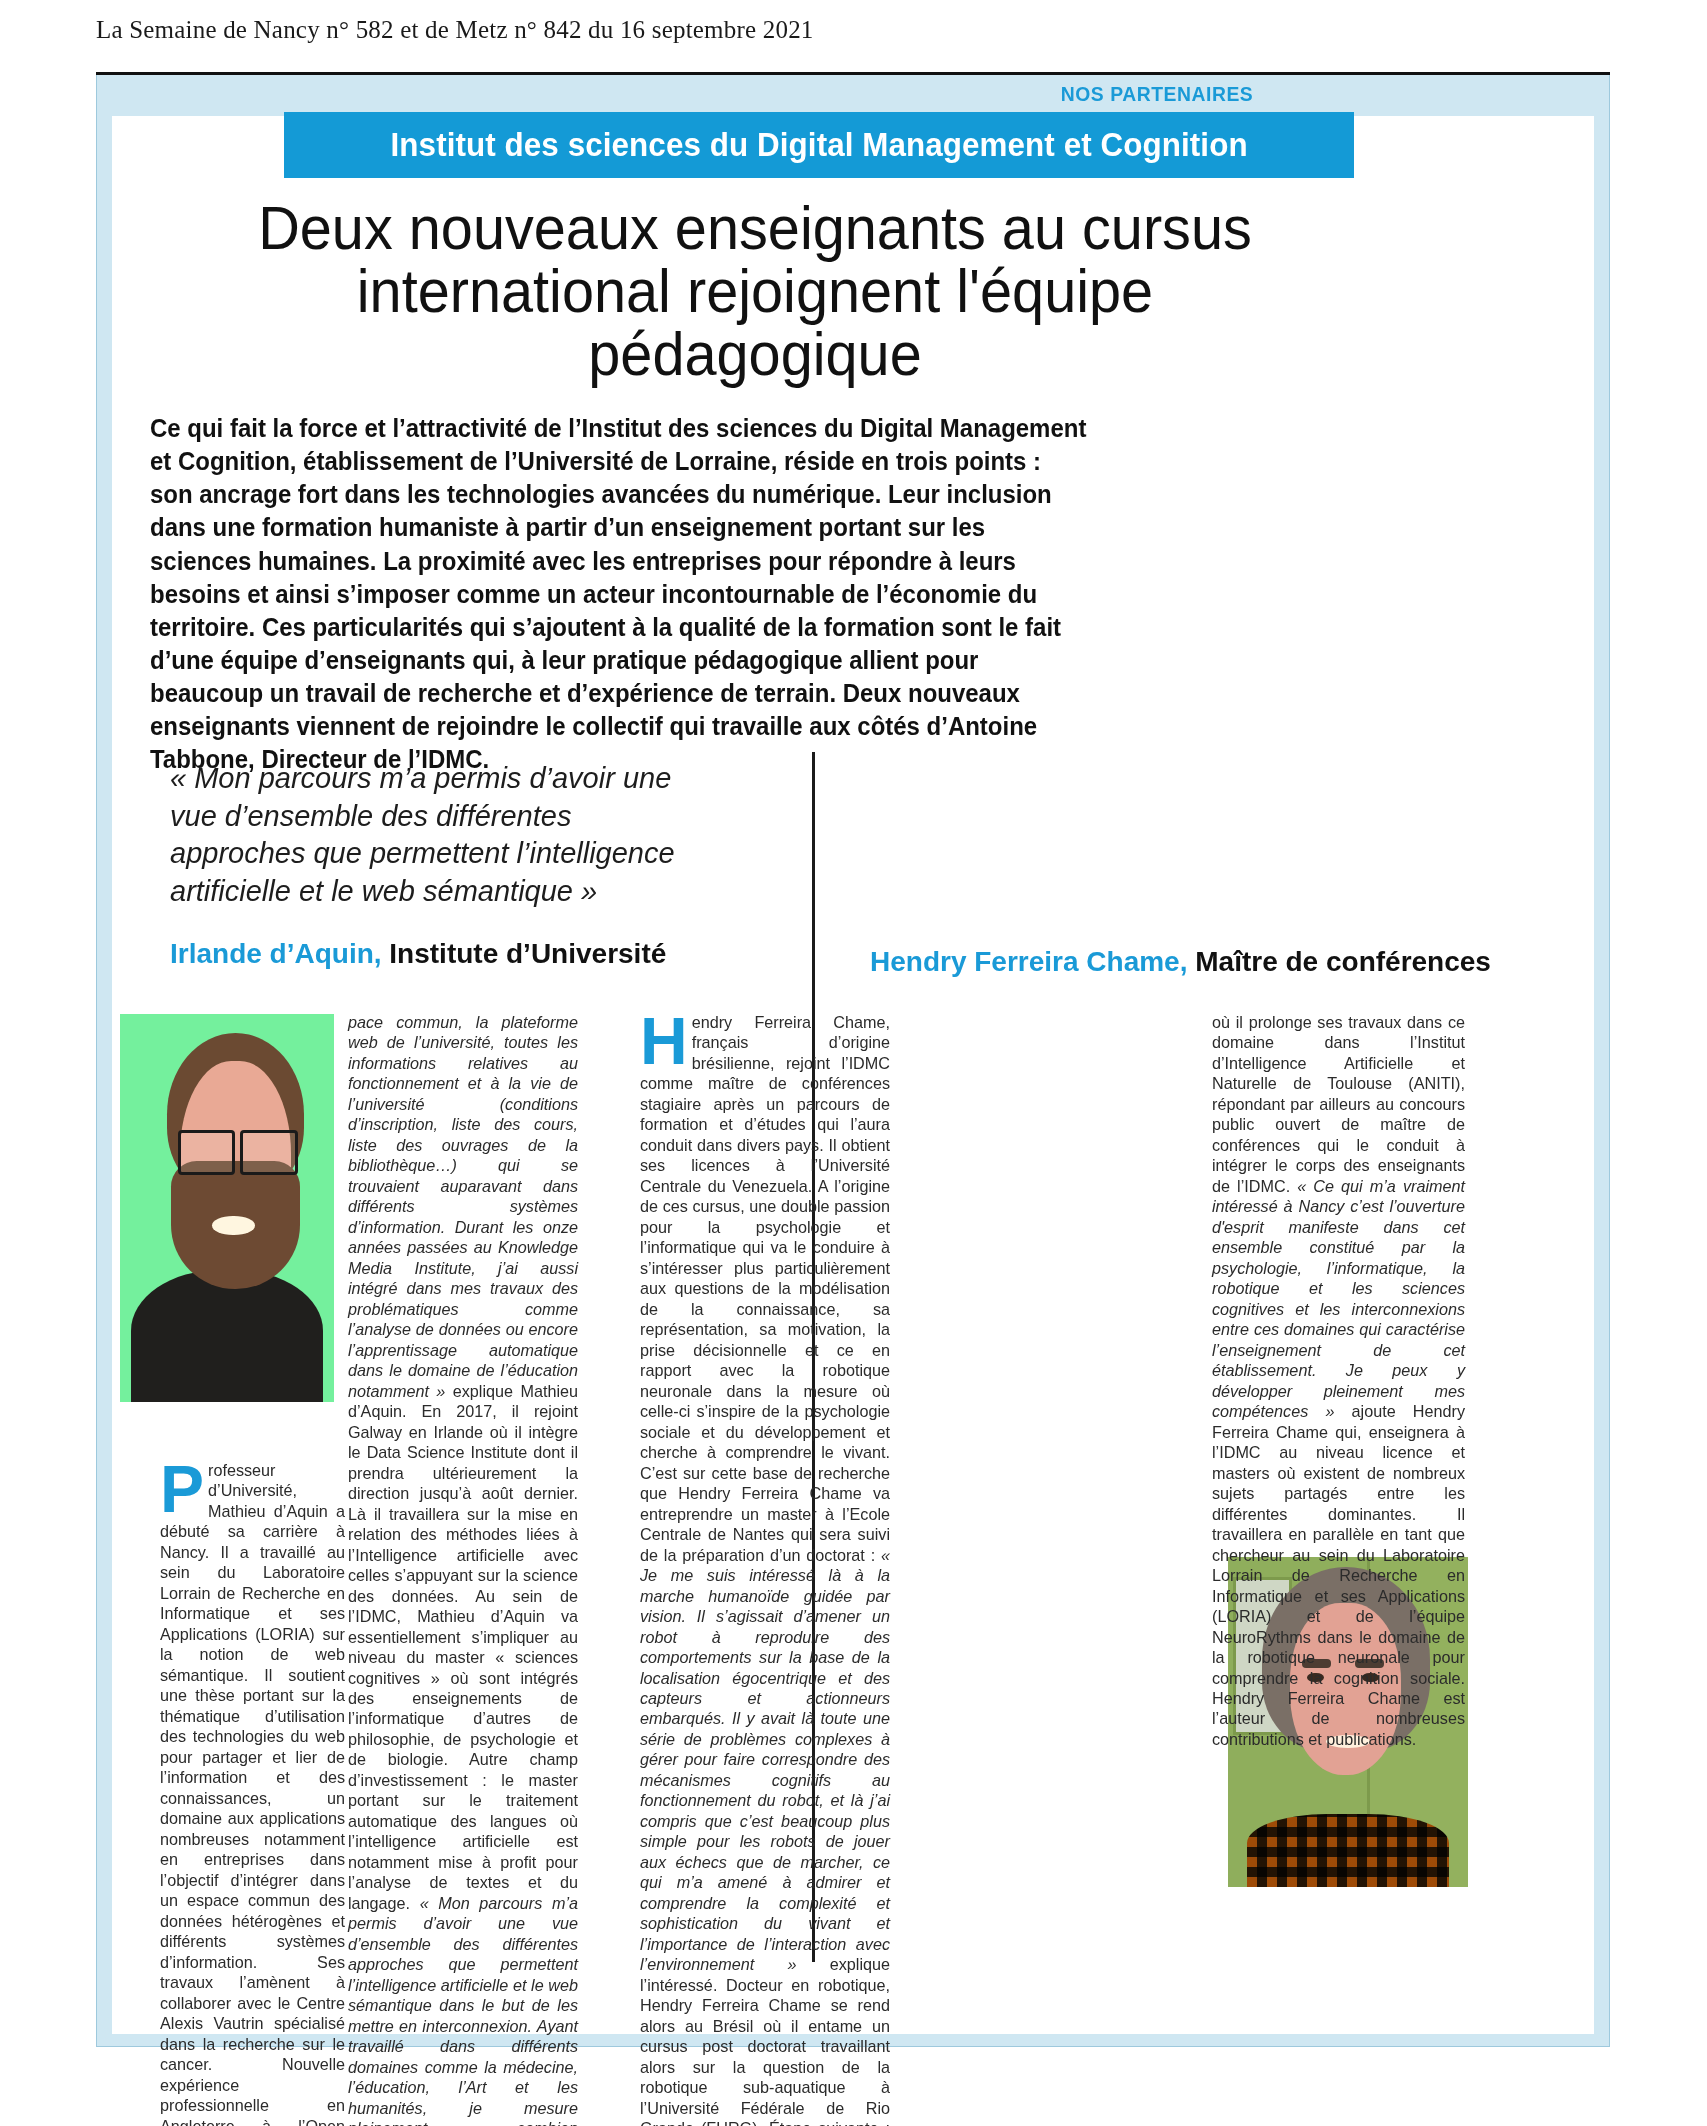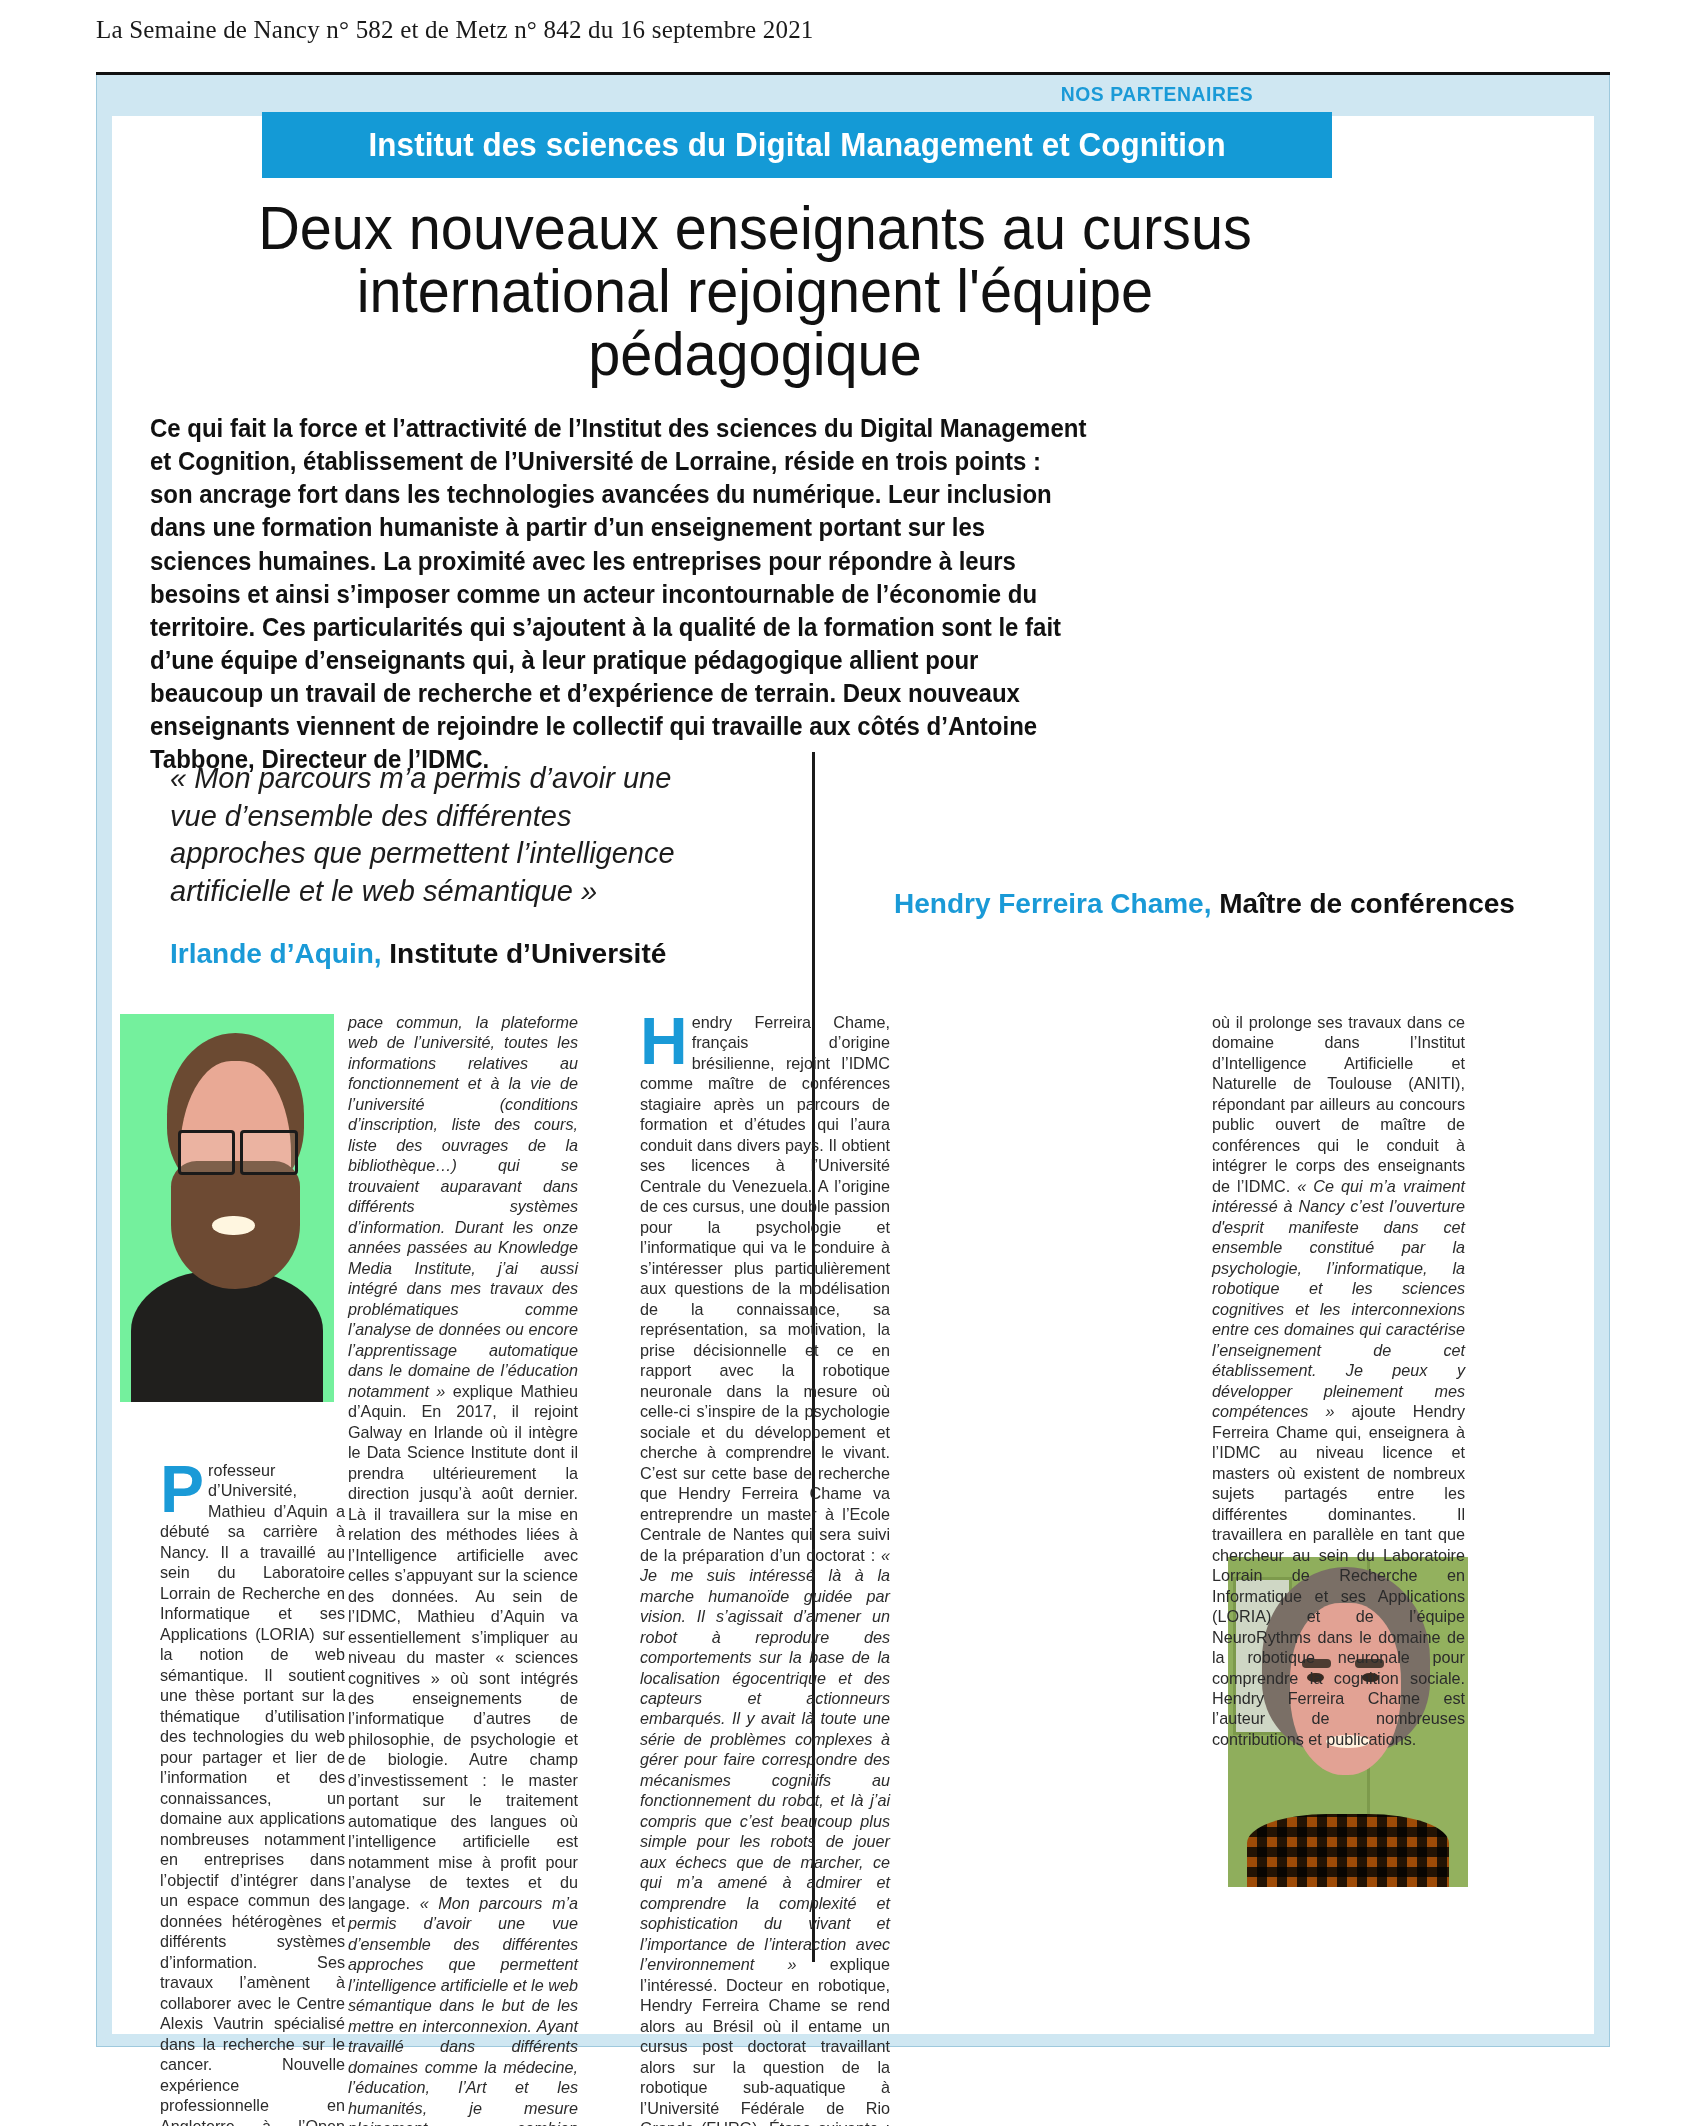--- a/index.html
+++ b/index.html
@@ -37,21 +37,21 @@
 
   
   .sheet{
     position:absolute;left:112px;top:116px;width:1482px;height:1918px;
     background:#fff;
     box-shadow:0 0 0 0 transparent;
   }
 
   
   .institute-banner{
-    position:absolute;left:262px;top:112px;width:1070px;height:66px;
+    position:absolute;left:284px;top:112px;width:1070px;height:66px;
     background:#149ad6;
     display:flex;align-items:center;justify-content:center;
   }
   .institute-banner span{
     color:#fff;font-size:33px;font-weight:bold;letter-spacing:.1px;
     font-stretch:condensed;white-space:nowrap;
     transform:scaleX(.95);
   }
 
   
@@ -80,21 +80,21 @@
     font-size:29px;line-height:1.30;
     font-stretch:condensed;
   }
   .quote.left{left:170px;top:760px;width:520px;}
   .quote.right{left:870px;top:760px;width:630px;}
   .byline{
     position:absolute;font-size:28px;font-weight:bold;white-space:nowrap;
     font-stretch:condensed;
   }
   .byline.left{left:170px;top:938px;}
-  .byline.right{left:870px;top:888px;margin-left:24px;}
+  .byline.right{left:870px;top:946px;}
   .byline .name{color:#1a9ad7;}
   .byline .role{color:#111;}
 
   
   .v-divider{
     position:absolute;left:812px;top:752px;width:3px;height:1210px;background:#1b1b1b;
   }
 
   
   .col{

